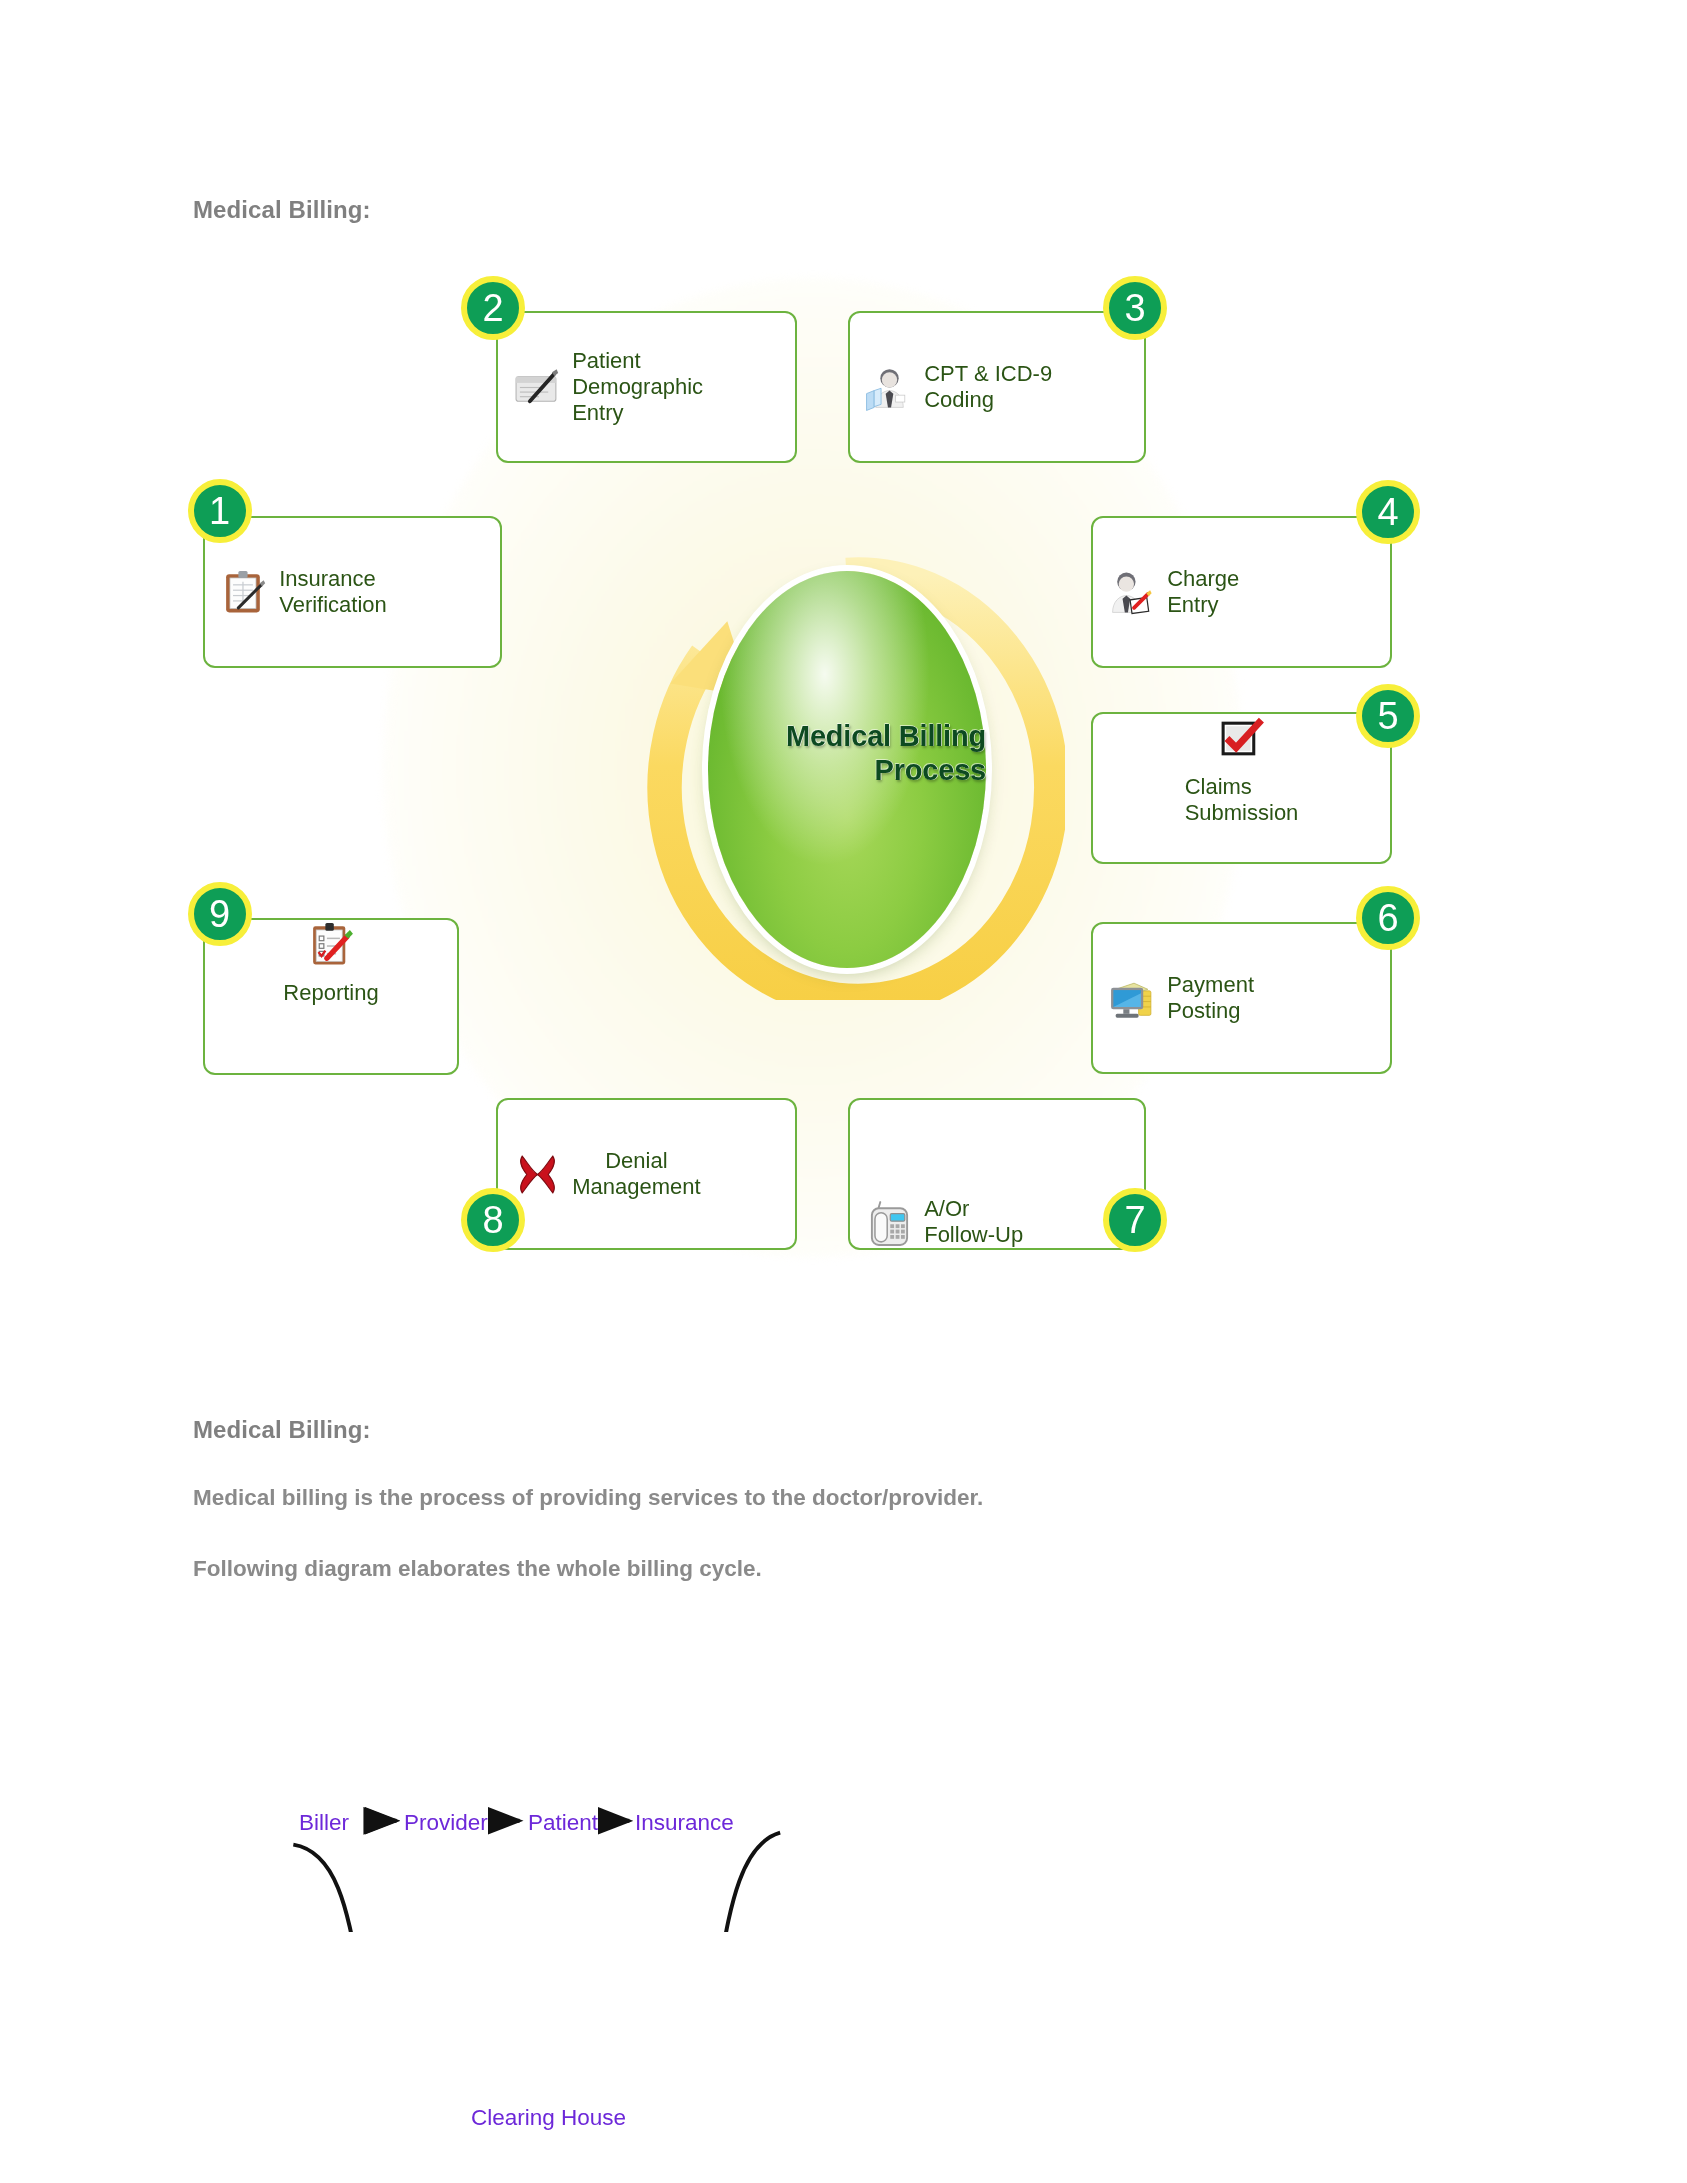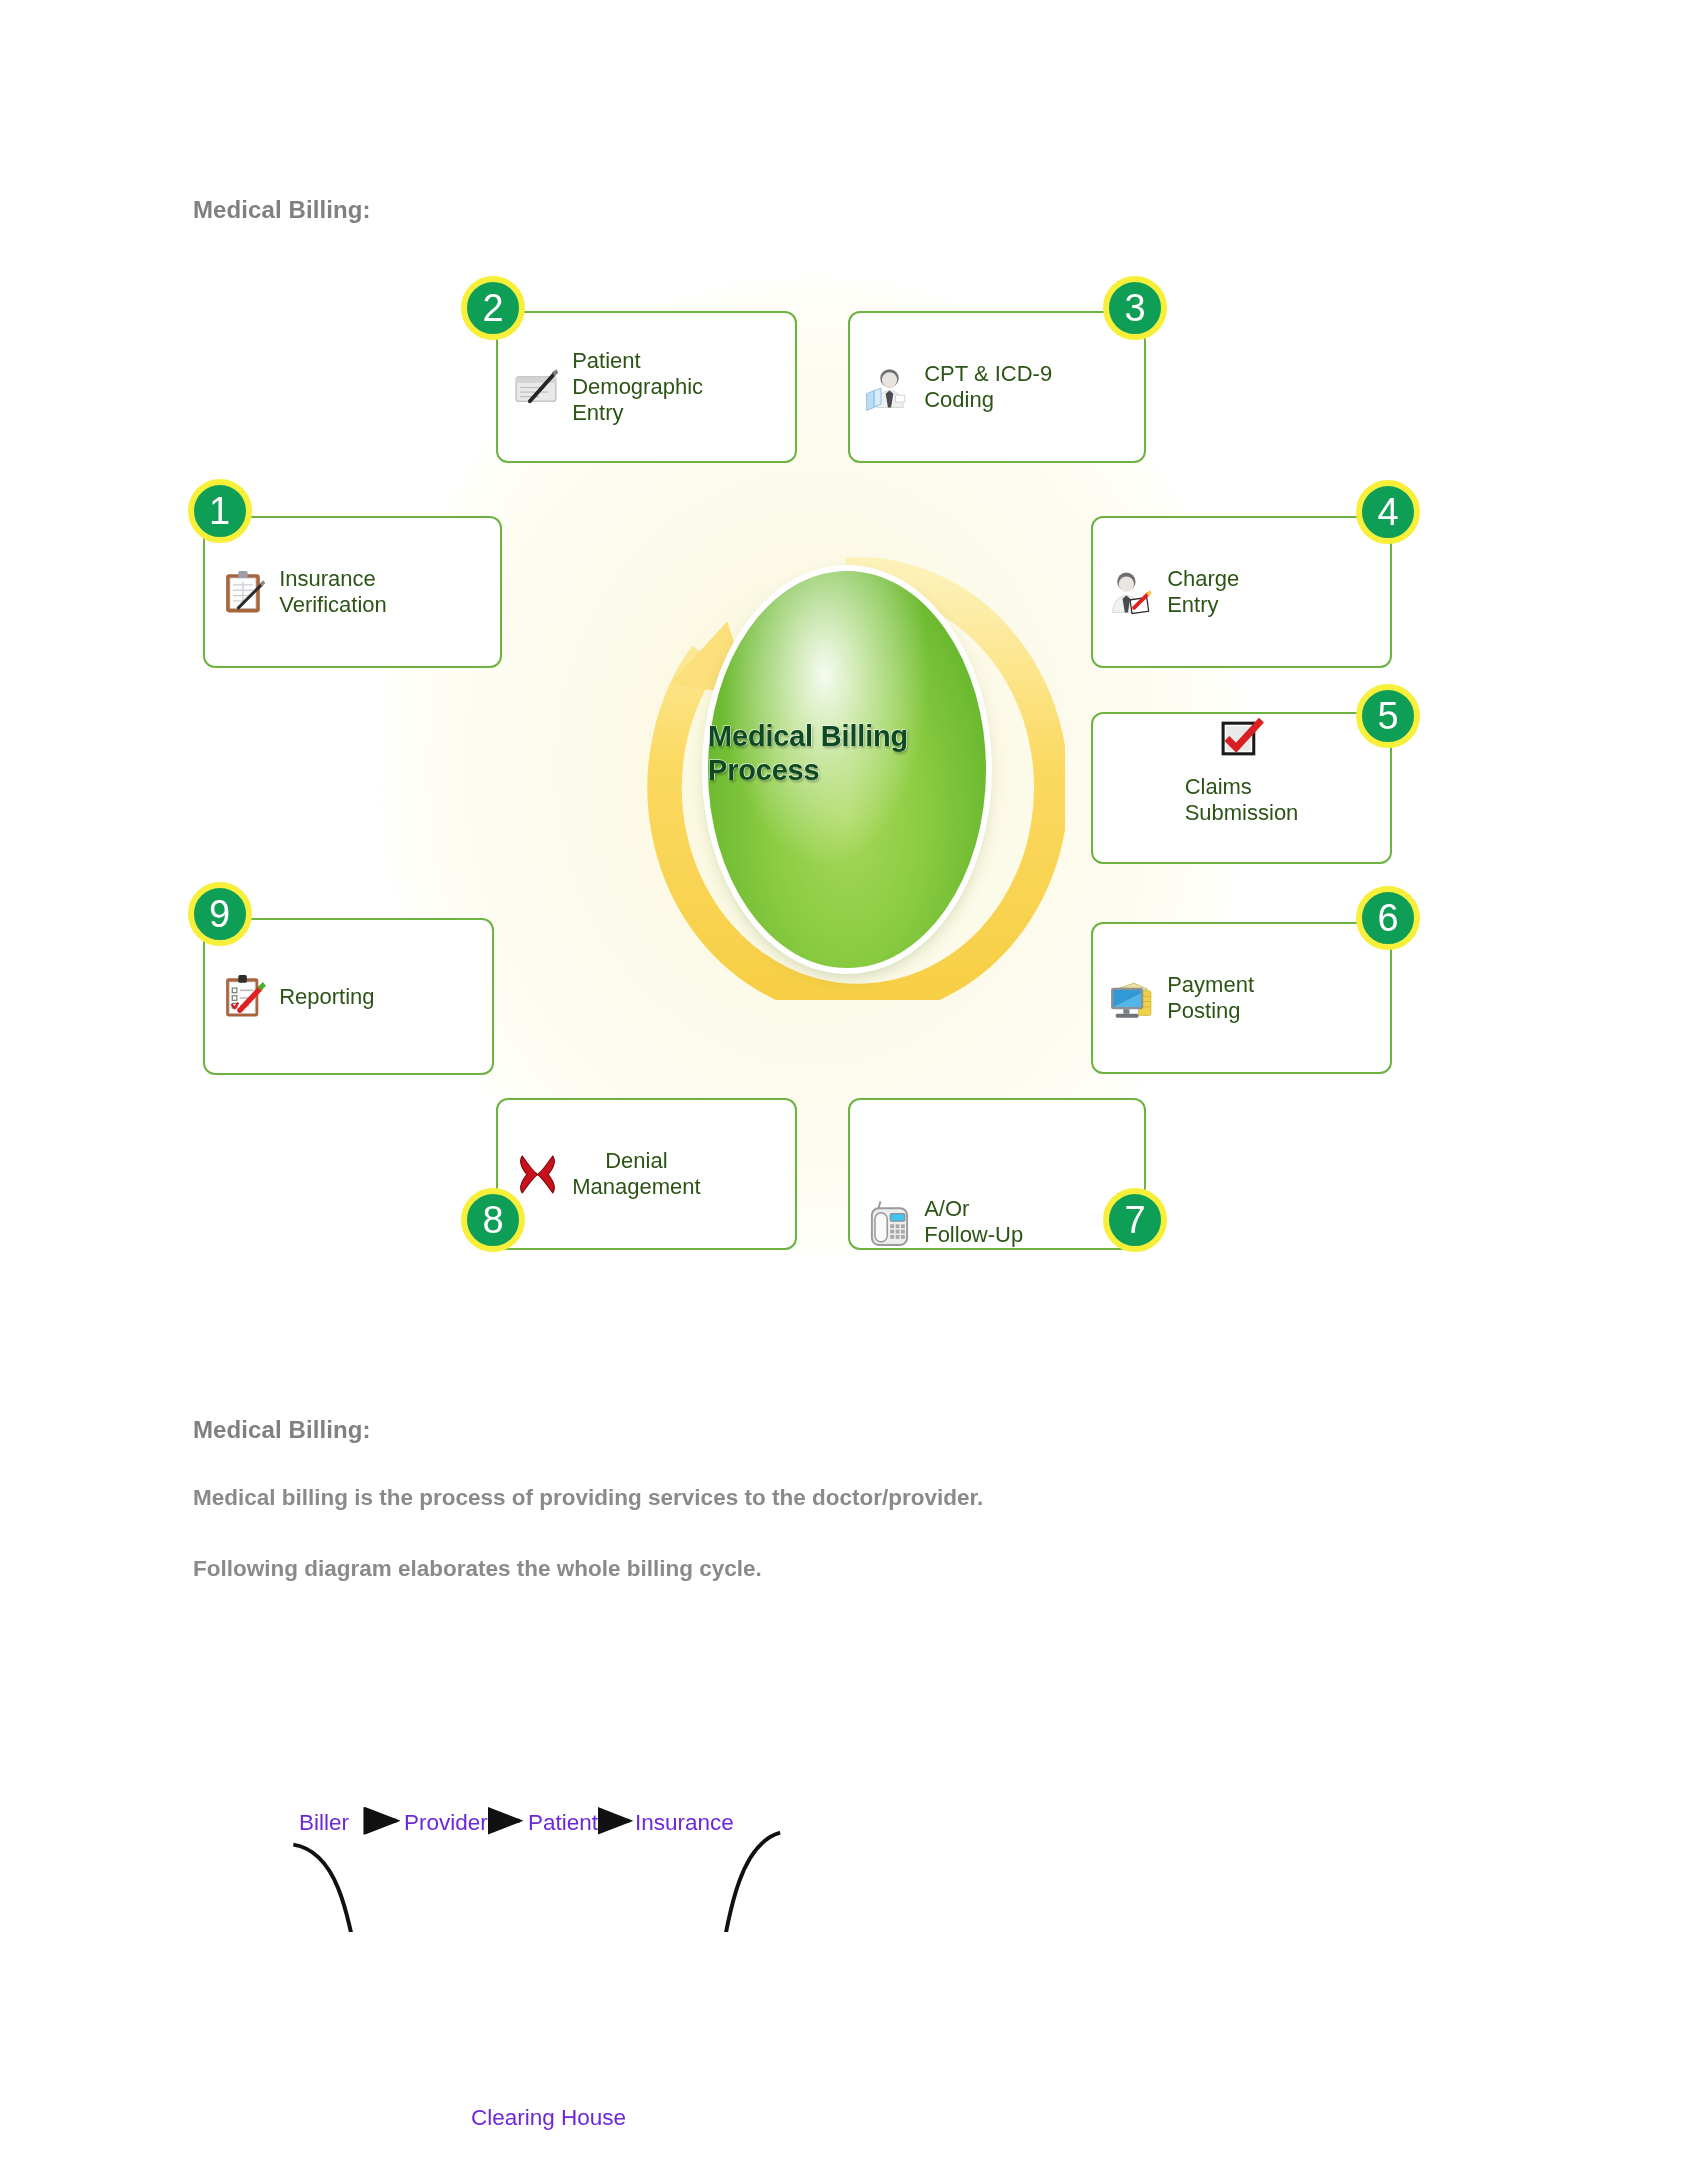--- a/index.html
+++ b/index.html
@@ -68,21 +68,21 @@
     border-radius:50%;
     background:
       radial-gradient(ellipse at 42% 26%, rgba(255,255,255,.92) 0%, rgba(255,255,255,.45) 22%, rgba(255,255,255,0) 46%),
       radial-gradient(ellipse at 50% 62%, #a8d85a 0%, #8ccc42 38%, #67b72e 78%, #4e9e22 100%);
     box-shadow:0 0 0 6px #ffffff, 0 6.6px 17px rgba(80,120,30,.32);
   }
   #sphere-label {
     position:absolute;
     left:0; right:0; top:46%;
     transform:translateY(-50%);
-    text-align:left;
+    text-align:right;
     font-size:29px;
     font-weight:bold;
     line-height:1.15;
     color:#0d4a21;
     text-shadow:
        0.7px 0.7px 0 rgba(255,255,255,.85),
       -0.7px -0.7px 0 rgba(255,255,255,.55),
        1.3px 2px 2.6px rgba(0,0,0,.28);
     letter-spacing:-0.2px;
   }
@@ -146,21 +146,21 @@
 
   #node-6 { left:926px;top:684px; width:301px; height:152px; }
   #bdg-6  { left:1191px;top:648px; }
 
   #node-7 { left:683px;top:860px; width:298px; height:152px;align-items:flex-end; }
   #bdg-7  { left:938px;top:950px; }
 
   #node-8 { left:331px;  top:860px;width:301px; height:152px;text-align:center; }
   #bdg-8  { left:296px;  top:950px; }
 
-  #node-9 { left:38px;   top:680px;width:291px; height:157px; }
+  #node-9 { left:38px;   top:680px;width:256px; height:157px;flex-direction:column; }
   #bdg-9  { left:22.5px;   top:644px; }
 
   
   #flow-diagram {
     position:absolute;
     left:251px; top:1654px;
     width:926px; height:278px;
   }
   .flow-label {
     position:absolute;

